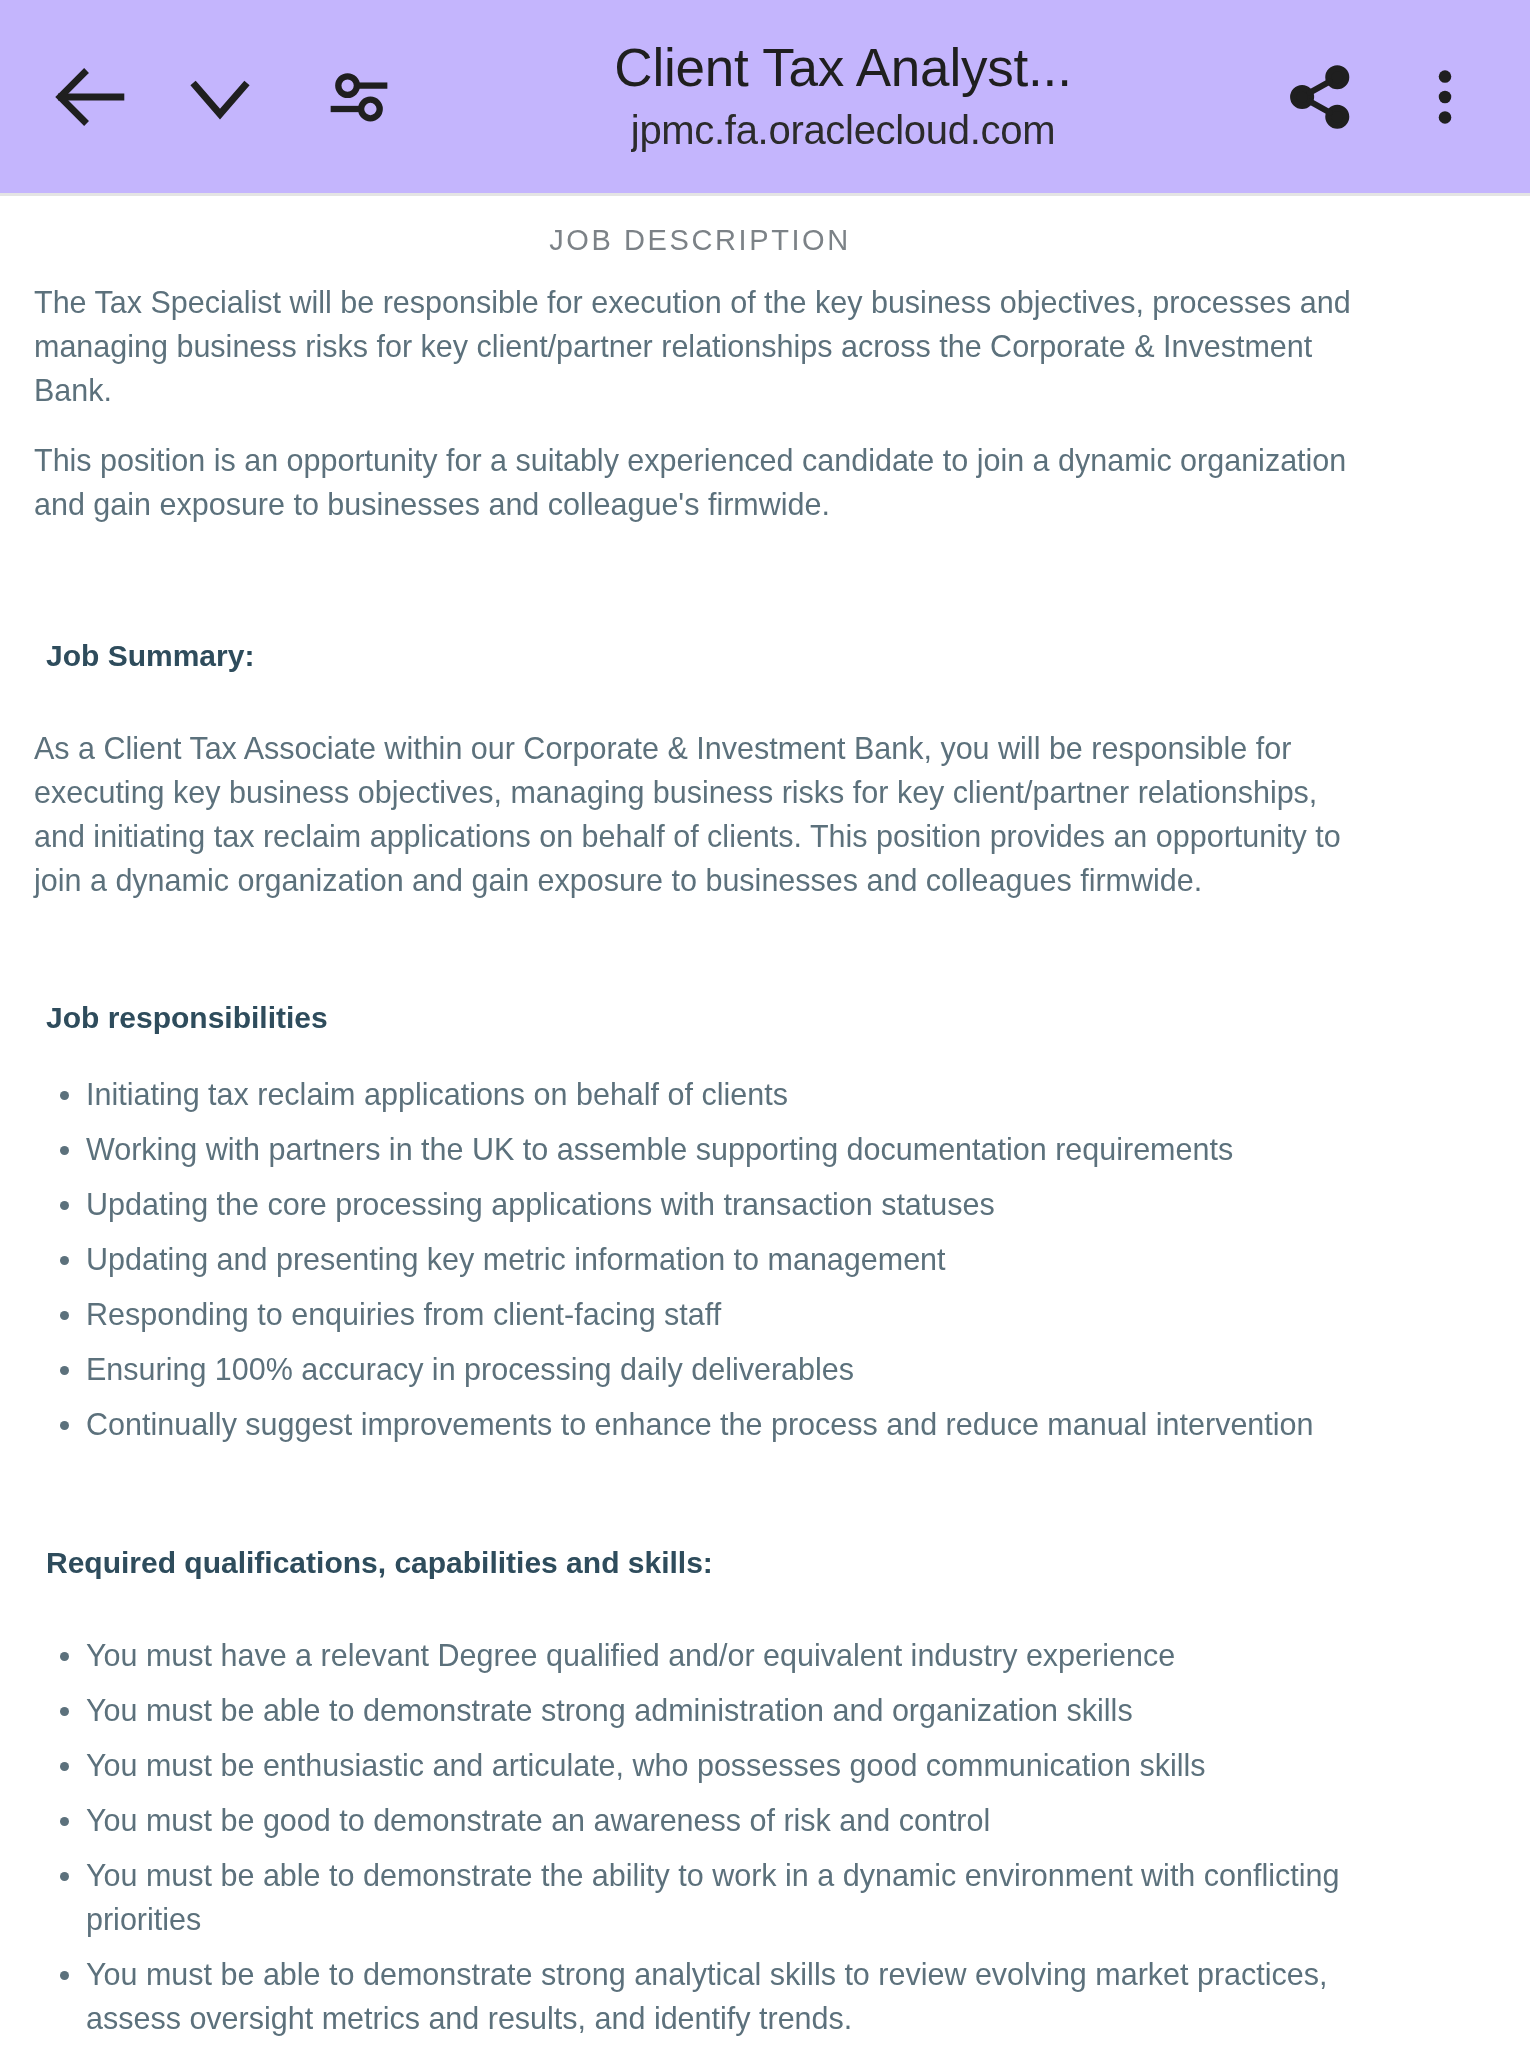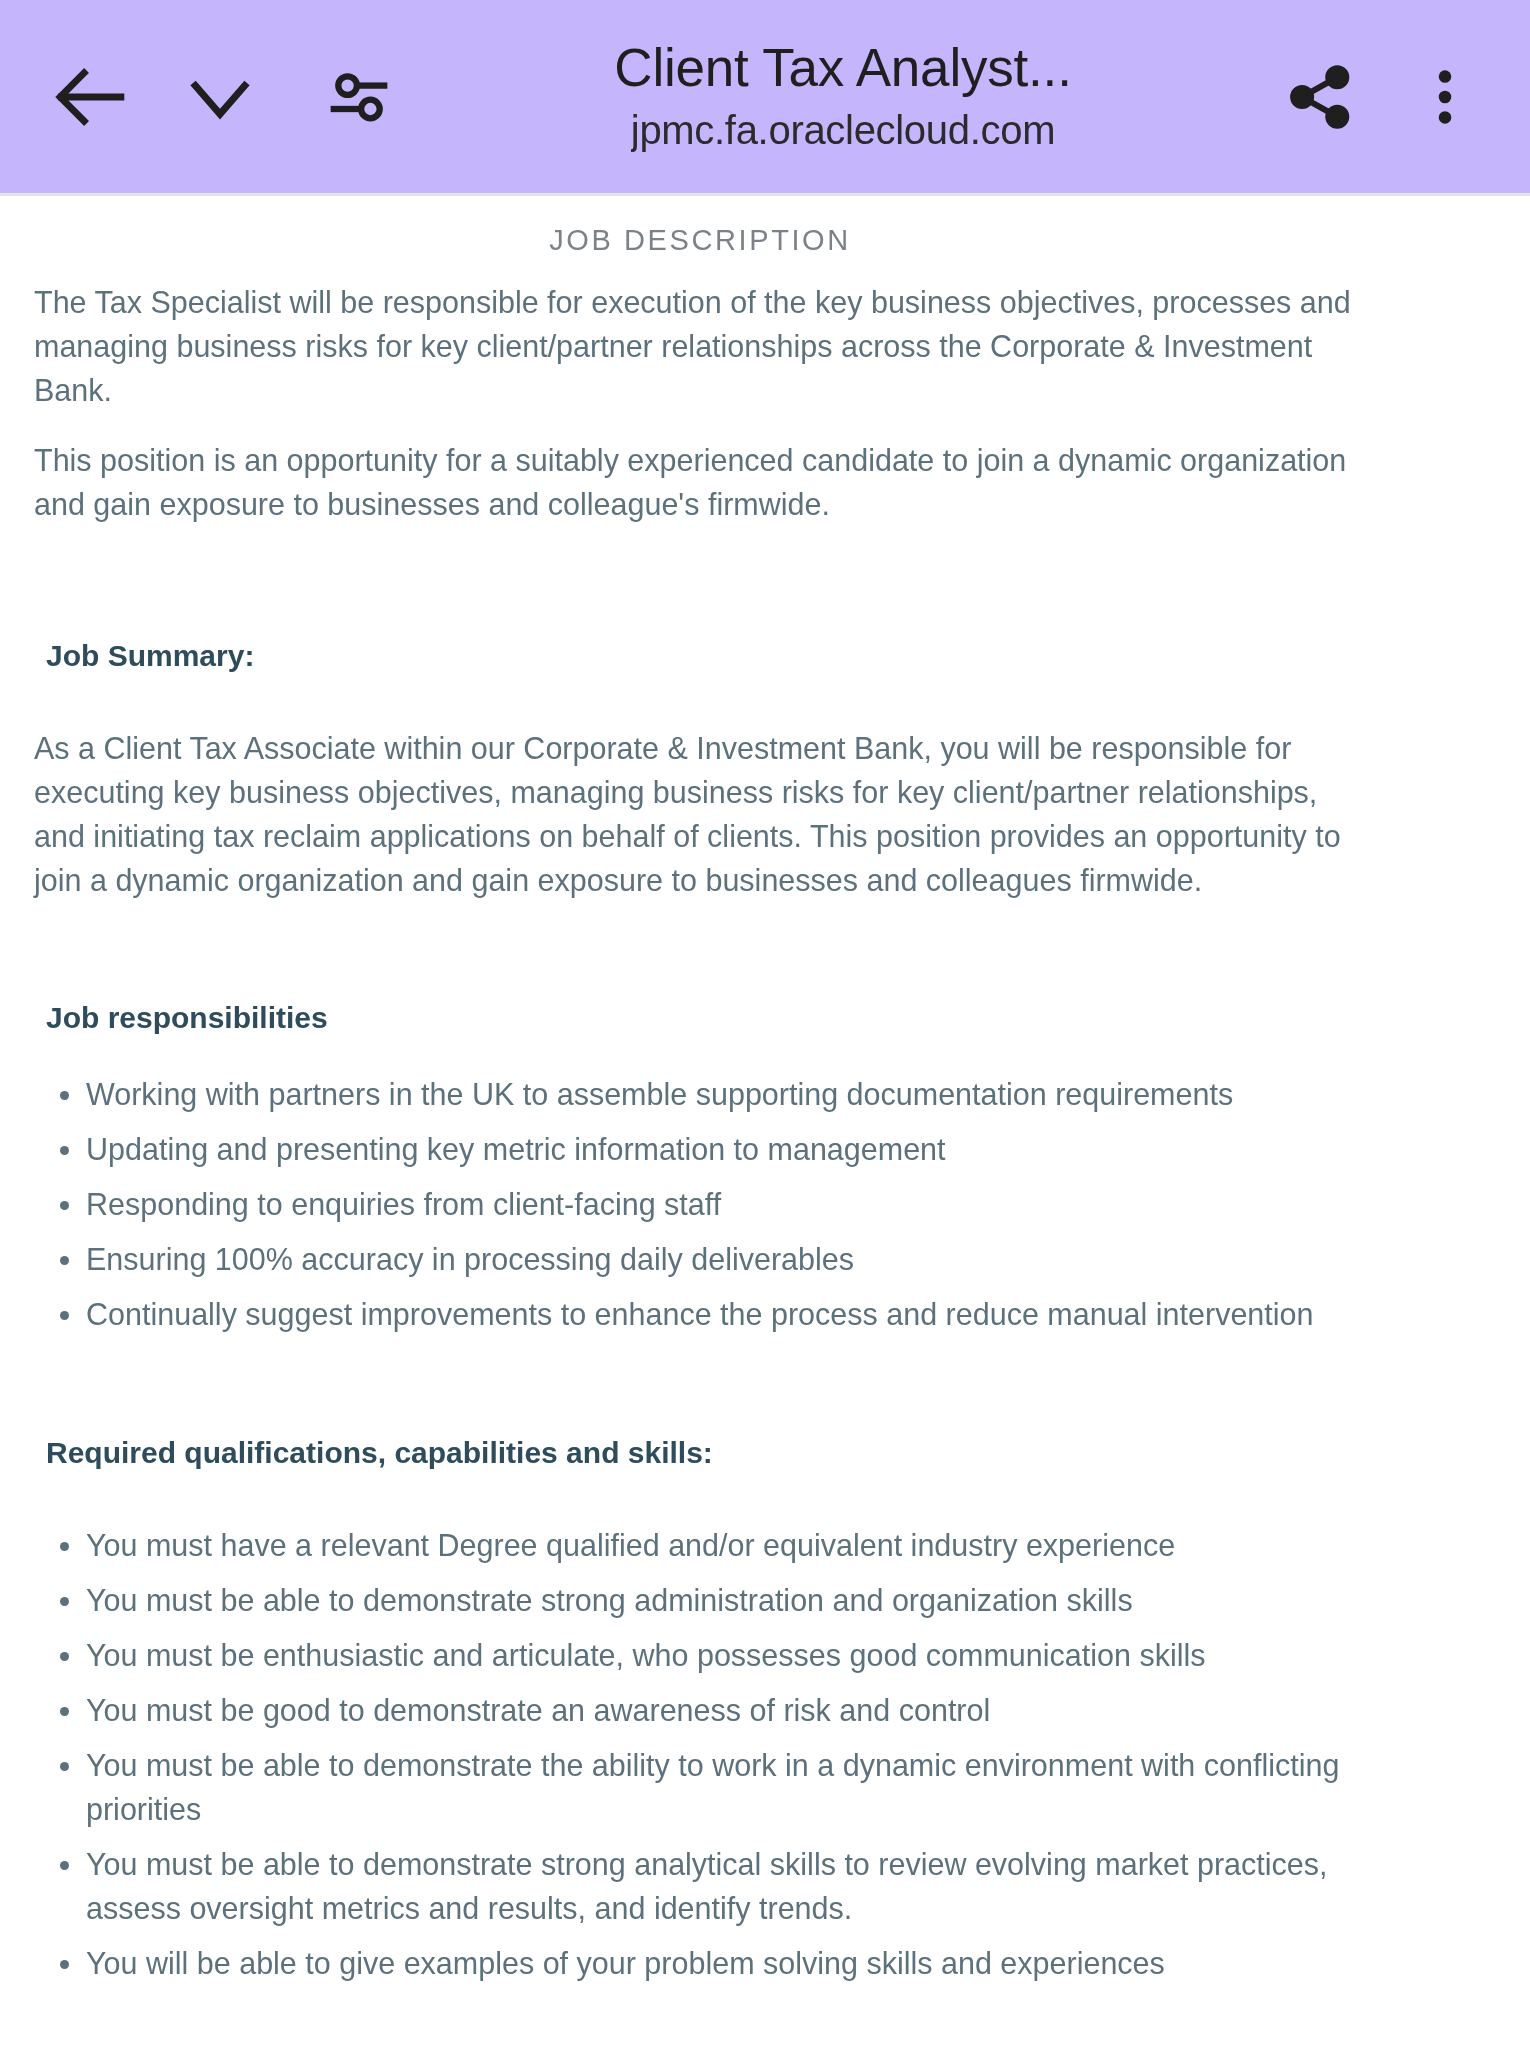--- a/index.html
+++ b/index.html
@@ -212,21 +212,23 @@
 
     <h3>Job Summary:</h3>
     <div class="spacer-sm"></div>
     <p>As a Client Tax Associate within our Corporate &amp; Investment Bank, you will be responsible for executing key business objectives, managing business risks for key client/partner relationships, and initiating tax reclaim applications on behalf of clients. This position provides an opportunity to join a dynamic organization and gain exposure to businesses and colleagues firmwide.</p>
 
     <div class="spacer-md"></div>
 
     <h3>Job responsibilities</h3>
     <div class="spacer-xs"></div>
     <ul>
+      <li>Initiating tax reclaim applications on behalf of clients</li>
       <li>Working with partners in the UK to assemble supporting documentation requirements</li>
+      <li>Updating the core processing applications with transaction statuses</li>
       <li>Updating and presenting key metric information to management</li>
       <li>Responding to enquiries from client-facing staff</li>
       <li>Ensuring 100% accuracy in processing daily deliverables</li>
       <li>Continually suggest improvements to enhance the process and reduce manual intervention</li>
     </ul>
 
     <div class="spacer-lg"></div>
 
     <h3>Required qualifications, capabilities and skills:</h3>
     <div class="spacer-sm"></div>

